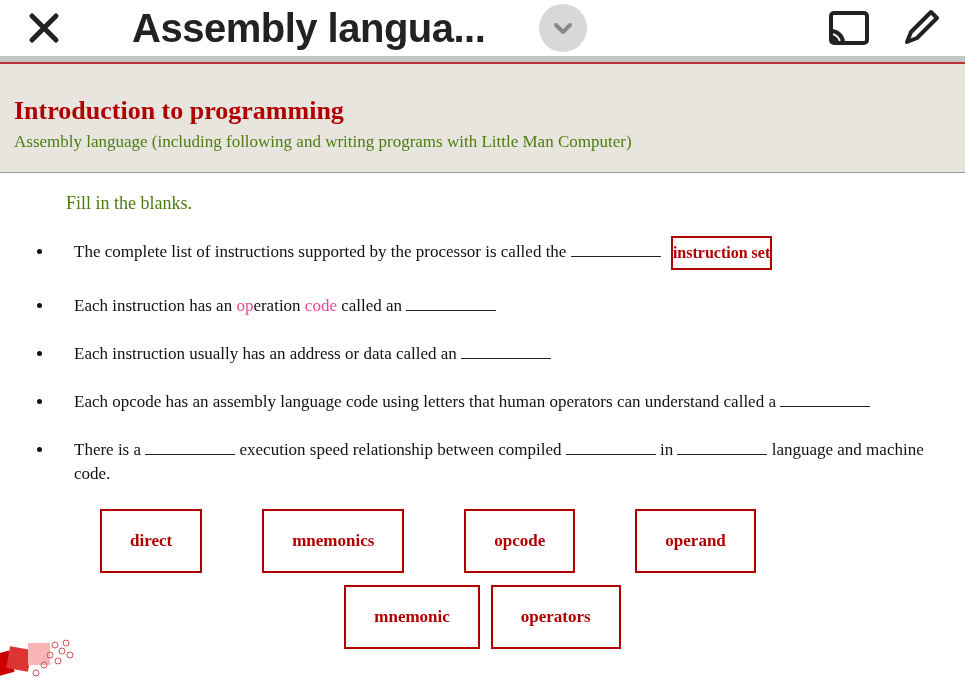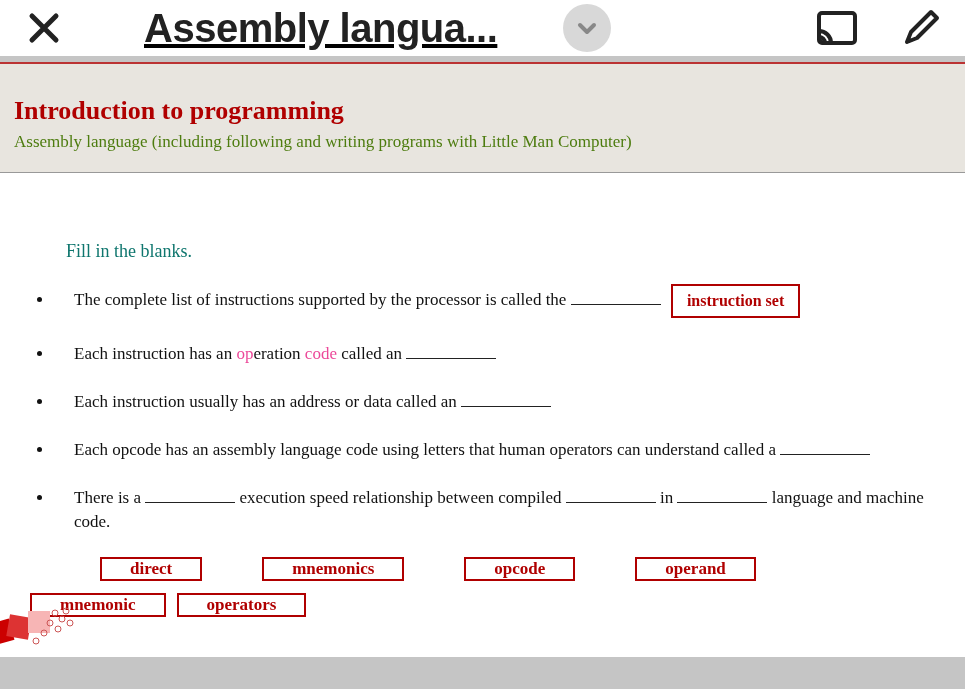--- a/index.html
+++ b/index.html
@@ -9,22 +9,21 @@
     width: 965px;
     height: 689px;
     overflow: hidden;
   }
   .topbar {
     height: 56px;
     background: #fff;
     display: flex;
     align-items: center;
     padding: 0 20px;
-    gap: 36px;
-    text-decoration: underline;
+    gap: 24px;
   }
   .topbar .title {
     font-size: 40px;
     font-weight: bold;
     color: #222;
     flex: 0 0 auto;
     margin-left: 40px;
     letter-spacing: -0.5px;
     font-family: Arial, sans-serif;
   }
@@ -66,22 +65,21 @@
   .worksheet {
     background: #fff;
     padding: 20px 30px 40px 30px;
     min-height: 440px;
     position: relative;
   }
   .instructions {
     font-size: 18px;
     margin-left: 36px;
     margin-bottom: 22px;
-    color: #0f766e;
-    margin-top: 48px;
+    color: #4d7c0f;
   }
   ul.blanks {
     list-style: disc;
     padding-left: 24px;
     margin-left: 0;
   }
   ul.blanks li {
     font-size: 17px;
     color: #111;
     margin-bottom: 24px;
@@ -95,44 +93,45 @@
     min-width: 90px;
     height: 1em;
     vertical-align: baseline;
   }
   .placed-tile {
     display: inline-block;
     border: 2px solid #b00000;
     color: #b00000;
     font-weight: bold;
     font-size: 16px;
-    padding: 4px 14px;
+    padding: 4px 0;
     background: #fff;
     margin-left: 6px;
     vertical-align: middle;
     cursor: move;
   }
   .tile-row {
     display: flex;
     gap: 60px;
     margin-top: 20px;
     margin-left: 70px;
     flex-wrap: wrap;
   }
   .tile-row.second {
+    justify-content: center;
     margin-left: 0;
     gap: 11px;
     margin-top: 12px;
   }
   .tile {
     border: 2px solid #b00000;
     color: #b00000;
     font-weight: bold;
     font-size: 17px;
-    padding: 0 28px;
+    padding: 20px 28px;
     background: #fff;
     cursor: move;
     text-align: center;
   }
   .deco {
     position: absolute;
     left: -20px;
     bottom: 6px;
     width: 110px;
     height: 50px;

